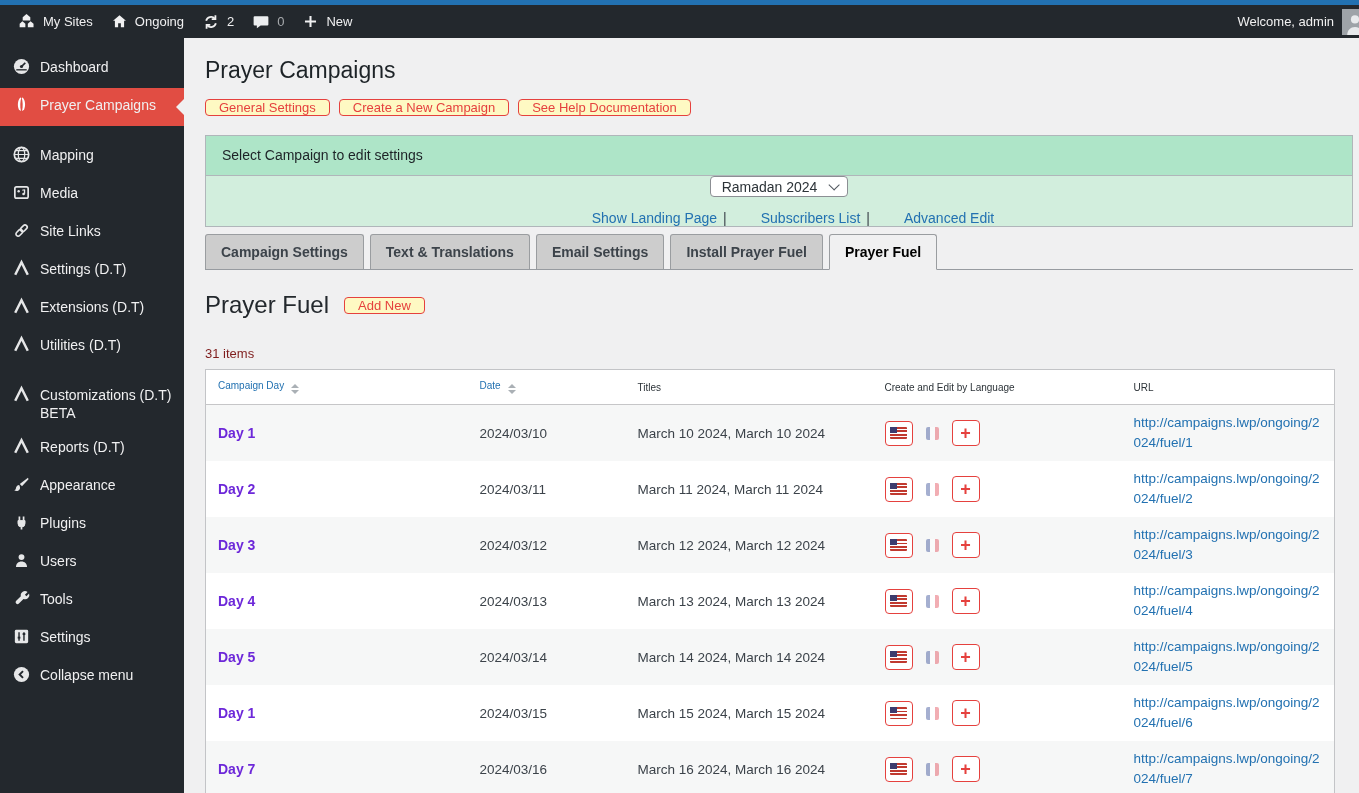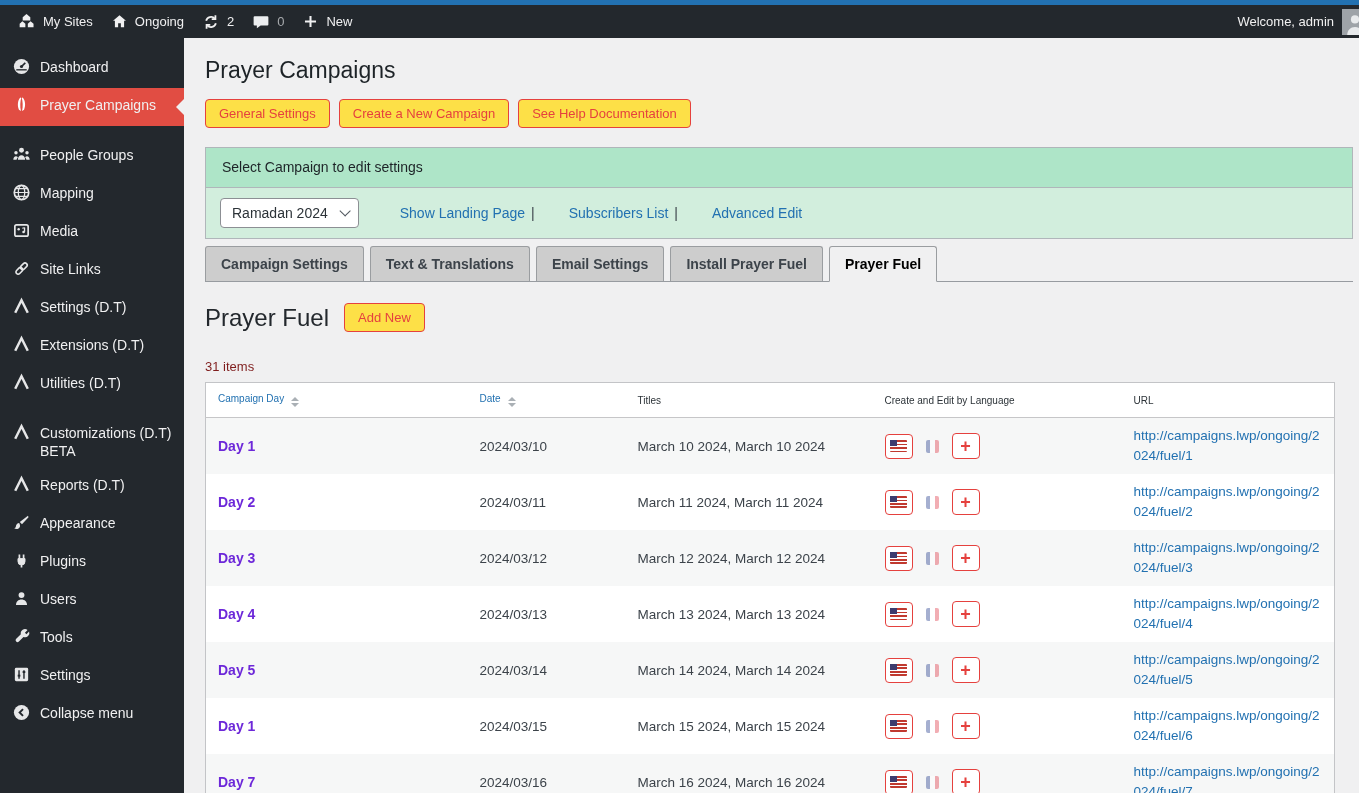--- a/index.html
+++ b/index.html
@@ -22,26 +22,26 @@
   .menu-item svg { flex:none; margin-top:-1px; color:#e6e7e8; }
   .menu-item.active { background:#e14d43; }
   .menu-item.active::after { content:""; position:absolute; right:0; top:50%; transform:translateY(-50%); border:8px solid transparent; border-right:8px solid #f0f0f1; border-left:none; }
   .menu-gap { height:12px; }
 
   .content { flex:1; padding:19px 6px 0 21px; overflow:hidden; }
 
   
   .page-title { font-size:23px; font-weight:500; color:#1d2327; margin-bottom:15px; }
   .action-row { display:flex; gap:9px; margin-bottom:19px; }
-  .btn-red { background:#fde047; border:1px solid #e5413e; color:#e5413e; border-radius:4px; font-size:13px; font-family:inherit; padding:7px 13px; cursor:pointer; line-height:1; }
+  .btn-red { background:#fef9c3; border:1px solid #e5413e; color:#e5413e; border-radius:4px; font-size:13px; font-family:inherit; padding:1px 13px; cursor:pointer; line-height:1; }
 
   
   .campaign-panel { border:1px solid #b0b6ba; margin-bottom:7px; }
   .panel-head { background:#aee5c8; height:40px; line-height:39px; padding:0 16px; font-size:14px; color:#1d2327; border-bottom:1px solid #b0b6ba; }
-  .panel-body { background:#d2eedd; height:50px; display:flex; align-items:center; gap:13px; padding:0 14px; }
+  .panel-body { background:#d2eedd; height:50px; display:flex; align-items:center; gap:13px; padding:0 14px;flex-direction:column; }
   .select-box { background:#fff; border:1px solid #8c8f94; border-radius:4px; height:30px; padding:0 11px; display:flex; align-items:center; gap:11px; font-size:14px; color:#2c3338; cursor:pointer; }
   .chevron { width:8px; height:8px; border-right:1.8px solid #50575e; border-bottom:1.8px solid #50575e; transform:rotate(45deg) translateY(-3px); }
   .panel-links { font-size:14px; display:flex; gap:6px; align-items:center; }
   .panel-links a { color:#2271b1; text-decoration:none; cursor:pointer;margin-left:28px; }
   .pipe { color:#3c434a; }
 
   
   .tabs { display:flex; align-items:flex-end; gap:6px; border-bottom:1px solid #979ba0; margin-top:6px; }
   .tab { background:#cdcdcd; border:1px solid #9a9da0; border-bottom:none; border-radius:3px 3px 0 0; padding:9px 15px; font-size:14px; font-weight:600; color:#3c434a; cursor:pointer; }
   .tab.active { background:#f0f0f1; color:#000; border-bottom:1px solid #f0f0f1; margin-bottom:-1px; }
@@ -148,31 +148,20 @@
     </div>
     <div class="menu-item active">
       <span><svg width="19" height="19" viewBox="0 0 20 20" fill="#fff">
             <path d="M8.7 2.6 C6 5.8 5.4 11 7.3 15.4 L9.4 16.8 C8.3 12 8.7 6.6 9.7 3.2 Z"></path>
             <path d="M11.3 2.6 C14 5.8 14.6 11 12.7 15.4 L10.6 16.8 C11.7 12 11.3 6.6 10.3 3.2 Z"></path>
           </svg></span>
       <span>Prayer Campaigns</span>
     </div>
     <div class="menu-gap"></div>
     <div class="menu-item">
-      <span><svg width="19" height="19" viewBox="0 0 20 20" fill="currentColor">
-            <circle cx="10" cy="5.6" r="2.6"></circle>
-            <path d="M6.2 15.6 c0-2.9 1.7-4.7 3.8-4.7 s3.8 1.8 3.8 4.7 Z"></path>
-            <circle cx="4.2" cy="8.2" r="1.8"></circle>
-            <path d="M1.4 15.6 c0-2.3 1.2-3.8 2.8-3.8 .8 0 1.5.4 2 1 -.8 1-1.3 2-1.4 2.8 Z"></path>
-            <circle cx="15.8" cy="8.2" r="1.8"></circle>
-            <path d="M18.6 15.6 c0-2.3-1.2-3.8-2.8-3.8-.8 0-1.5.4-2 1 .8 1 1.3 2 1.4 2.8 Z"></path>
-          </svg></span>
-      <span>People Groups</span>
-    </div>
-    <div class="menu-item">
       <span><svg width="19" height="19" viewBox="0 0 20 20" fill="none" stroke="currentColor">
             <circle cx="10" cy="10" r="7.6" stroke-width="1.8"></circle>
             <ellipse cx="10" cy="10" rx="3.4" ry="7.6" stroke-width="1.3"></ellipse>
             <path d="M2.6 10 h14.8 M4 5.8 h12 M4 14.2 h12" stroke-width="1.3"></path>
           </svg></span>
       <span>Mapping</span>
     </div>
     <div class="menu-item">
       <span><svg width="19" height="19" viewBox="0 0 20 20">
             <rect x="3" y="4" width="14" height="12" rx="1.8" fill="none" stroke="currentColor" stroke-width="1.8"></rect>

